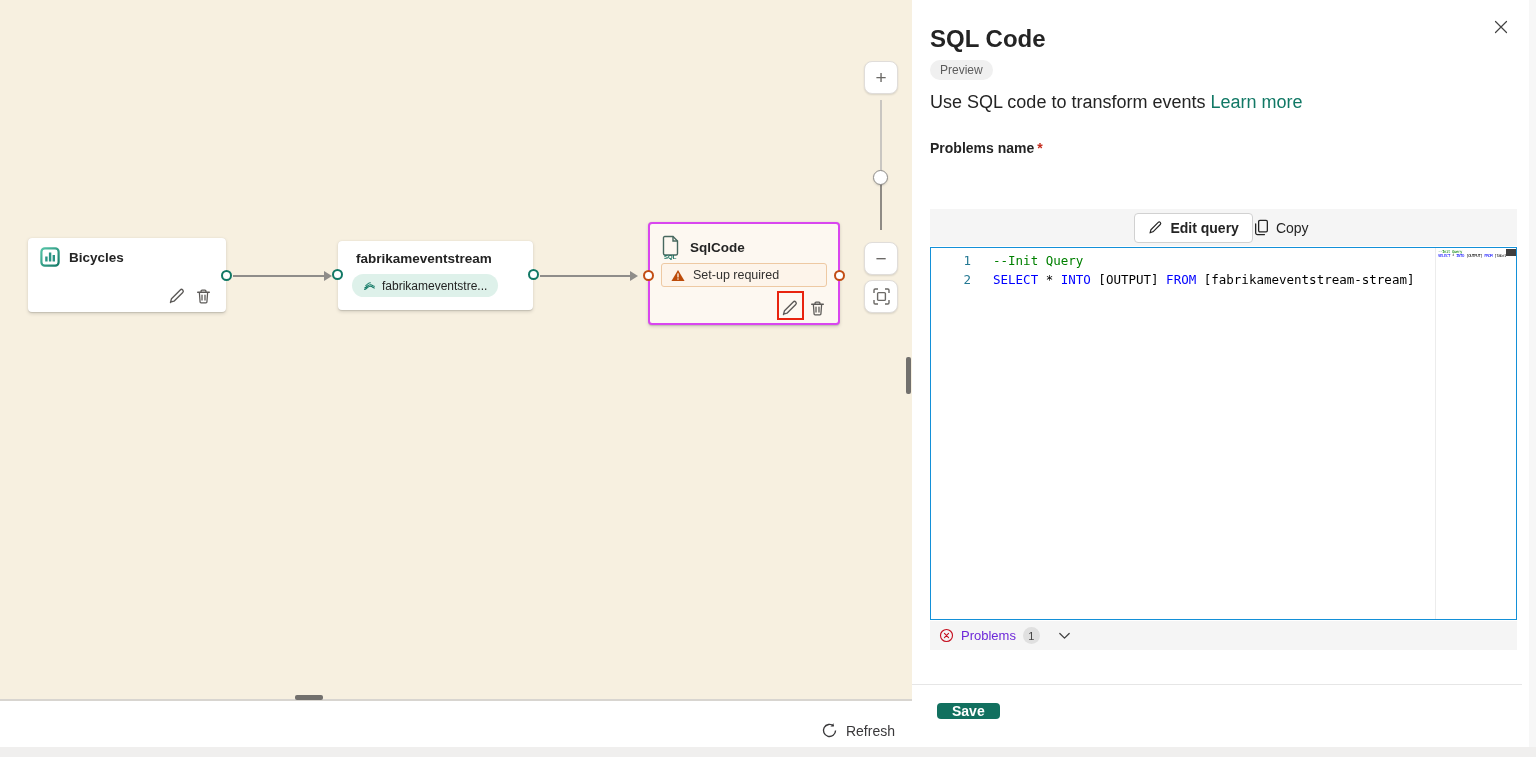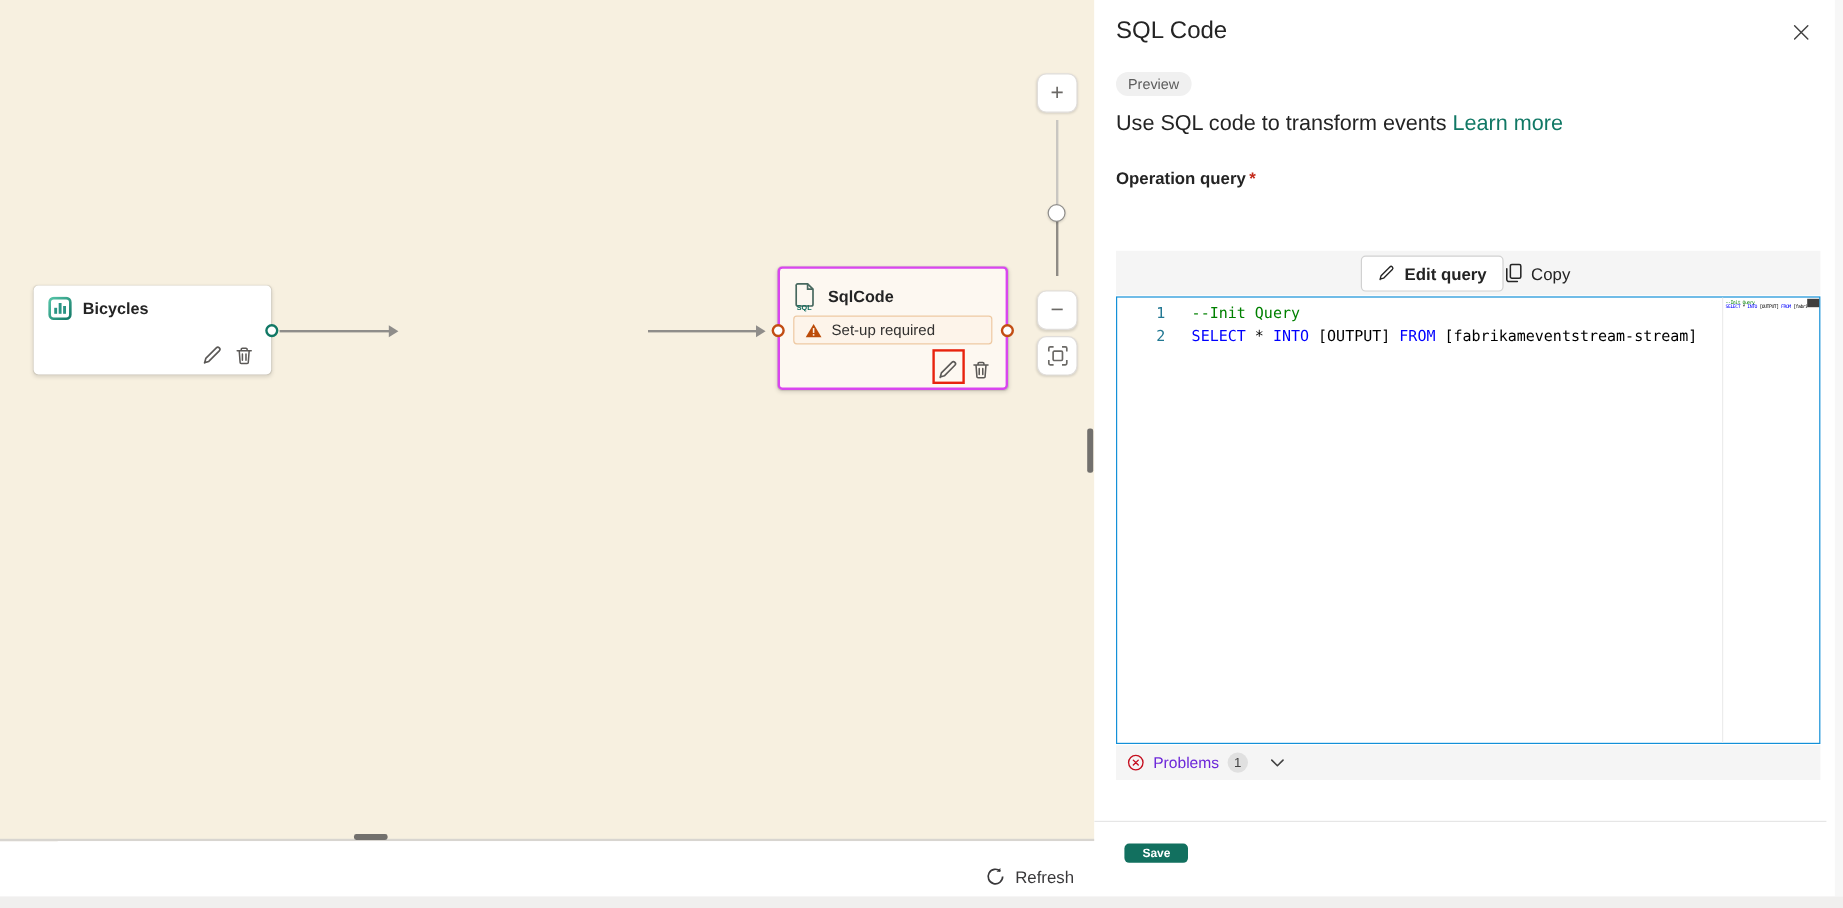--- a/index.html
+++ b/index.html
@@ -48,21 +48,21 @@
   .slider-handle { position:absolute; left:873px; top:170px; width:15px; height:15px; border-radius:50%; background:#fff; border:1.6px solid #8f8d8a; box-shadow:0 1px 2px rgba(0,0,0,.15); cursor:grab; }
 
   
   .bottombar { position:absolute; left:0; top:701px; width:912px; height:59px; background:#fff; display:flex; align-items:center; justify-content:flex-end; gap:26px; padding-right:20px;margin-left:48px; }
   .refresh-btn { display:flex; align-items:center; gap:8px; font-size:14px; color:#39383a; cursor:pointer; }
   .page-bottom-strip { position:absolute; left:0; top:747px; width:1536px; height:10px; background:#f0efee; }
 
   
   .panel { position:absolute; left:912px; top:0; width:624px; height:747px; background:#fff; }
   .panel-scroll-strip { position:absolute; right:0; top:0; width:7px; height:747px; background:#f7f7f7; }
-  .panel-title { position:absolute; left:18px; top:15px; font-size:20px; font-weight:normal; color:#242424; }
+  .panel-title { position:absolute; left:18px; top:25px; font-size:24px; font-weight:bold; color:#242424; }
   .close-btn { position:absolute; left:578px; top:16px; width:22px; height:22px; display:flex; align-items:center; justify-content:center; cursor:pointer; }
   .preview-badge { position:absolute; left:18px; top:60px; padding:3px 10px; background:#f0f0f0; border-radius:10px; font-size:12px; color:#5c5c5c; }
   .panel-desc { position:absolute; left:18px; top:92px; font-size:18px; color:#242424; }
   .learn-more { color:#117865; cursor:pointer; }
   .op-label { position:absolute; left:18px; top:140px; font-size:14px; font-weight:bold; color:#242424; }
   .req-star { color:#c42b1c; font-weight:bold; padding-left:3px; }
   .op-input { position:absolute; left:18px; top:161px; width:587px; height:31px; border:1px solid #d6d6d6; border-bottom-color:#808080; border-radius:4px; padding:0 10px; font-size:14px; color:#242424; font-family:"Liberation Sans",sans-serif; background:#fff; }
   .editor-toolbar { position:absolute; left:18px; top:209px; width:587px; height:37px; background:#f5f5f5; display:flex; align-items:center; justify-content:center; padding:0 12px 0 8px; }
   .edit-query-btn { display:flex; align-items:center; gap:7px; height:30px; padding:0 13px; background:#fff; border:1px solid #d1d1d1; border-radius:4px; font-size:14px; font-weight:bold; color:#242424; cursor:pointer; }
   .copy-btn { display:flex; align-items:center; gap:6px; font-size:14px; color:#242424; cursor:pointer; background:none; border:none; }
@@ -77,21 +77,21 @@
   .tk-plain { color:#000; }
   .minimap { position:absolute; top:0; right:10px; width:71px; height:100%; border-left:1px solid #ececec; padding:2px 0 0 2px; overflow:hidden; }
   .mm-line { font-size:4px; line-height:4px; white-space:pre; letter-spacing:-0.4px; }
   .editor-scroll-thumb { position:absolute; right:0; top:1px; width:10px; height:7px; background:#3f3f3f; }
 
   .problems-bar { position:absolute; left:18px; top:621px; width:587px; height:29px; background:#f5f5f5; display:flex; align-items:center; gap:7px; padding:0 9px; cursor:pointer; }
   .problems-label { font-size:13px; color:#6d28d9; }
   .problems-count { width:17px; height:17px; border-radius:50%; background:#e0e0e0; font-size:11px; color:#424242; display:flex; align-items:center; justify-content:center; }
   .problems-chevron { margin-left:10px; display:flex; }
   .panel-divider { position:absolute; left:0; top:684px; width:610px; height:1px; background:#e6e6e6; }
-  .save-btn { position:absolute; left:25px; top:703px; height:16px; padding:0 15px; background:#12705f; border:none; border-radius:4px; color:#fff; font-size:10px; font-weight:bold; font-family:"Liberation Sans",sans-serif; cursor:pointer; }
+  .save-btn { position:absolute; left:25px; top:703px; height:16px; padding:0 15px; background:#12705f; border:none; border-radius:4px; color:#fff; font-size:14px; font-weight:bold; font-family:"Liberation Sans",sans-serif; cursor:pointer; }
   svg { display:block; }
 </style>
 </head>
 <body>
 
 <div class="app">
 
   <div class="canvas">
 
     <div class="node node-bicycles">
@@ -124,20 +124,33 @@
             </svg>
         </span>
       </div>
       <span class="connector" style="right:-6px; top:32px;"></span>
     </div>
 
     <div class="edge edge1">
         <span class="arrowhead"></span>
       </div>
 
+    <div class="node node-eventstream">
+      <span class="node-title">fabrikameventstream</span>
+      <div class="stream-pill">
+        <span>
+          <svg width="13" height="13" viewBox="0 0 16 16">
+              <path d="M2 11c3-1 4-4 7-4s3 2 5 2M2 13c3-1 4-4 7-4s3 2 5 2M3.5 8C5.5 7 6 4.5 9 4.5" fill="none" stroke="#117865" stroke-width="1.3" stroke-linecap="round"></path>
+            </svg>
+        </span>
+        <span>fabrikameventstre...</span>
+      </div>
+      <span class="connector" style="left:-6px; top:28px;"></span>
+      <span class="connector" style="right:-6px; top:28px;"></span>
+    </div>
 
     <div class="edge edge2">
         <span class="arrowhead"></span>
       </div>
 
     <div class="node node-sqlcode">
       <div class="node-head">
         <span>
           <svg width="20" height="25" viewBox="0 0 20 25">
             <path d="M4 1.5h8l4.5 4.5v12.5a1.5 1.5 0 0 1-1.5 1.5H4a1.5 1.5 0 0 1-1.5-1.5v-15A1.5 1.5 0 0 1 4 1.5z" fill="none" stroke="#47685f" stroke-width="1.4"></path>
@@ -221,21 +234,21 @@
           <path d="M2.5 2.5l11 11M13.5 2.5l-11 11" stroke="#424242" stroke-width="1.2" stroke-linecap="round"></path>
         </svg>
     </div>
     <div class="preview-badge">Preview</div>
     <div class="panel-desc">
       <span>Use SQL code to transform events</span>
       <span class="learn-more">Learn more</span>
     </div>
 
     <div class="op-label">
-      <span>Operation query</span><span class="req-star">*</span>
+      <span>Problems name</span><span class="req-star">*</span>
     </div>
 
     <div class="editor-toolbar">
       <button class="edit-query-btn">
         <span>
           <svg width="15" height="15" viewBox="0 0 16 16">
               <path d="M2.2 13.8l.9-3.4L10.9 2.6a1.55 1.55 0 0 1 2.2 2.2L5.3 12.6l-3.1.9z" fill="none" stroke="#242424" stroke-width="1.2" stroke-linejoin="round"></path>
             </svg>
         </span>
         <span>Edit query</span>

